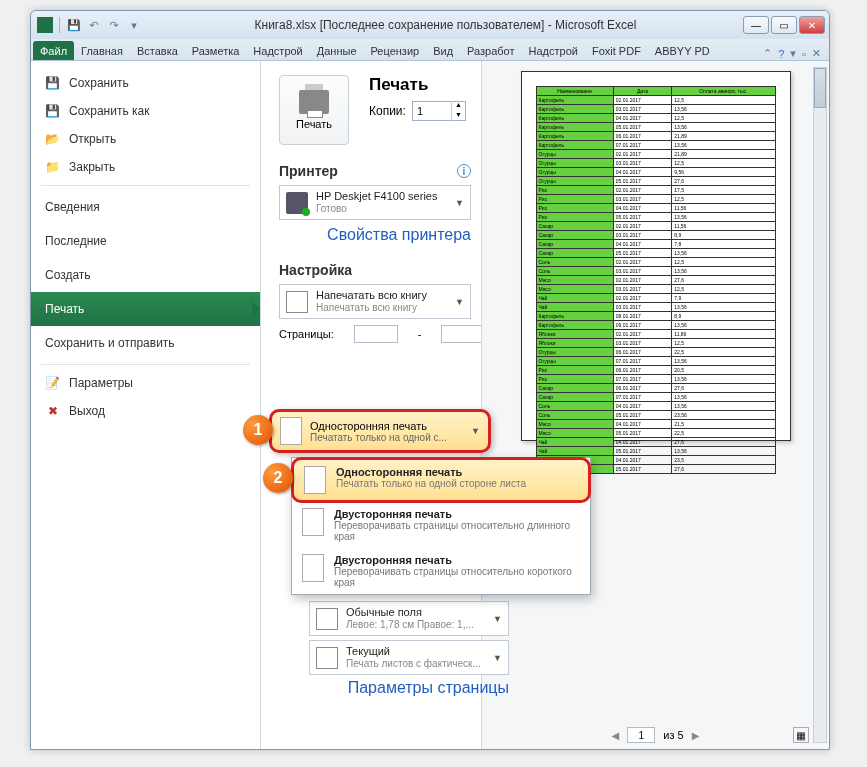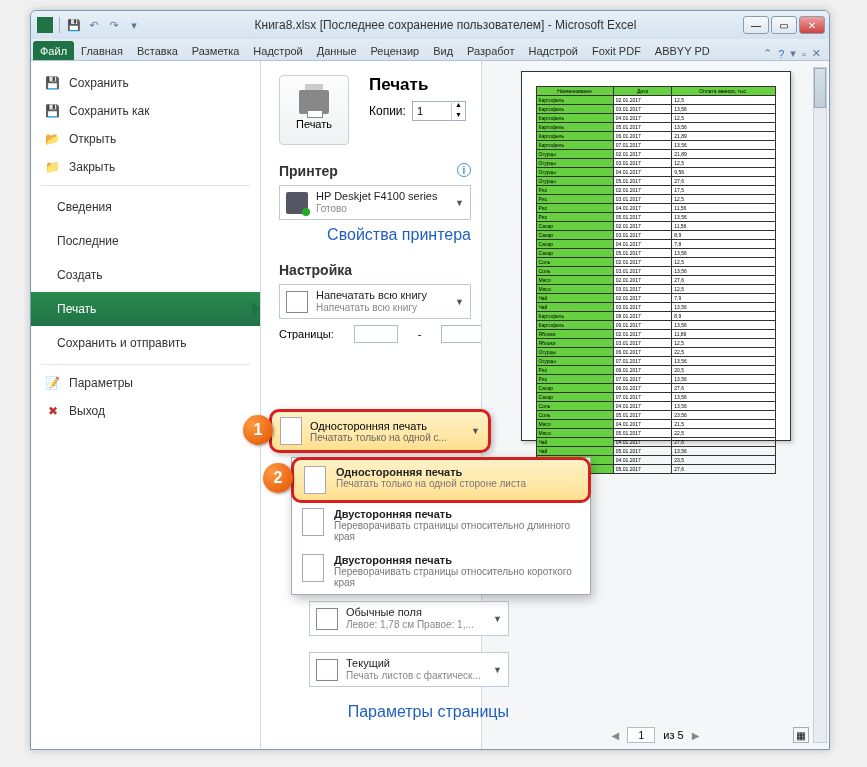--- a/index.html
+++ b/index.html
@@ -19,39 +19,39 @@
 
 .ribbon-tabs { height: 22px; background: linear-gradient(#e4ecf4,#d8e4f0); display: flex; align-items: flex-end; padding-left: 2px; border-bottom: 1px solid #b0c4d8; }
 .rtab { padding: 3px 6px; font-size: 11px; color: #333; border: 1px solid transparent; border-bottom: none; cursor: pointer; }
 .rtab.active { background: #1f7246; color: #fff; border-radius: 3px 3px 0 0; }
 .ribbon-right { margin-left: auto; display: flex; gap: 6px; padding-right: 8px; align-items: center; font-size: 11px; color: #5a7a9a; }
 
 .backstage { display: flex; height: calc(100% - 50px); }
 
 .leftnav { width: 230px; background: #fff; border-right: 1px solid #d0d8e0; padding-top: 8px; }
 .navitem { display: flex; align-items: center; gap: 8px; padding: 6px 14px; font-size: 12px; color: #333; cursor: pointer; }
-.navitem.lg { padding: 10px 26px; }
+.navitem.lg { padding: 10px 14px; }
 .navitem.active { background: linear-gradient(#2a8a4e,#1f7246); color: #fff; position: relative; }
 .navitem.active::after { content:""; position:absolute; right:-8px; top:50%; transform:translateY(-50%); border:8px solid transparent; border-left-color:#1f7246; }
 .navicon { width: 16px; height: 16px; display: inline-flex; align-items: center; justify-content: center; font-size: 12px; }
 .nav-sep { height: 1px; background: #e0e4e8; margin: 4px 10px; }
 
 .midcol { width: 220px; padding: 14px 10px 10px 18px; background: #fff; position: relative; }
 .print-head { display: flex; gap: 20px; align-items: flex-start; }
 .printbtn { width: 70px; height: 70px; border: 1px solid #c8d0d8; border-radius: 4px; display: flex; flex-direction: column; align-items: center; justify-content: center; gap: 4px; background: linear-gradient(#fdfdfd,#f0f2f4); font-size: 11px; }
 .printer-glyph { width: 30px; height: 24px; background: #888; border-radius: 2px; position: relative; }
 .printer-glyph::before { content:""; position:absolute; top:-6px; left:6px; width:18px; height:6px; background:#ccc; }
 .printer-glyph::after { content:""; position:absolute; bottom:-4px; left:8px; width:14px; height:6px; background:#fff; border:1px solid #888; }
 .copies-row { display:flex; align-items:center; gap:6px; font-size:12px; margin-top:6px;}
 .copies-box { border:1px solid #a0b0c0; width:54px; height:20px; display:flex; align-items:center; }
 .copies-val { flex:1; padding:0 4px; font-size:11px; }
 .spinbtns { width:14px; display:flex; flex-direction:column; }
 .spinbtns span { height:10px; font-size:7px; text-align:center; border-left:1px solid #ccc; cursor:pointer; }
 
-.sect-h { font-size: 14px; font-weight:600; color:#333; margin: 18px 0 6px; display:flex; gap:24px;}
+.sect-h { font-size: 14px; font-weight:600; color:#333; margin: 18px 0 6px; display:flex; align-items:center; gap:24px;}
 .info-i { width:14px; height:14px; border-radius:50%; border:1px solid #4a90d0; color:#4a90d0; font-size:10px; display:inline-flex; align-items:center; justify-content:center; }
 
 .combo { border:1px solid #c0cad4; background:#fff; display:flex; align-items:center; padding:4px 6px; gap:8px; font-size:11px; position:relative; margin-bottom:6px;}
 .combo .ci { width:22px; height:22px; flex-shrink:0; }
 .combo .ct { flex:1; line-height:1.2; }
 .combo .ct .l1 { color:#222; }
 .combo .ct .l2 { color:#888; font-size:10px; }
 .combo .dd { color:#555; font-size:9px; }
 .link { color:#1f5fbf; font-size:16px; text-align:right; display:block; margin:2px 0 8px; cursor:pointer; }
 
@@ -69,21 +69,21 @@
 .dropdown .opt .ci { width:22px;height:28px;border:1px solid #aaa;background:#fff;flex-shrink:0; }
 .dropdown .opt .tx .l1{ font-weight:600; color:#222;}
 .dropdown .opt .tx .l2{ color:#777; font-size:10px;}
 .dropdown .opt.hl{ background:linear-gradient(#fff2c8,#ffe090); border:3px solid #d62020; border-radius:10px; margin:-1px; }
 
 .badge { position:absolute; width:30px; height:30px; border-radius:50%; background:radial-gradient(circle at 30% 30%, #ff9a40, #e05000); color:#fff; font-weight:bold; font-size:16px; display:flex; align-items:center; justify-content:center; box-shadow:1px 1px 3px rgba(0,0,0,.4);}
 .b1{ left:212px; top:404px; z-index:7;}
 .b2{ left:232px; top:452px; z-index:7;}
 
 .lowcombos{ position:absolute; left:278px; top:590px; width:200px;}
-.lowcombos .combo{ margin-bottom:16px;align-items:center;}
+.lowcombos .combo{ margin-bottom:4px;align-items:center;}
 
 .preview { flex:1; background:#f4f6f8; border-left:1px solid #d0d8e0; display:flex; flex-direction:column; align-items:center; padding:10px 4px; position:relative;}
 .pscroll{ position:absolute; right:2px; top:6px; width:14px; height:calc(100% - 12px); background:#e8ecf0; border:1px solid #c8d0d8;}
 .pscroll .thumb{ width:100%; height:40px; background:linear-gradient(#d8e0e8,#c0ccd8); border:1px solid #9ab;}
 .page { width:270px; height:370px; background:#fff; border:1px solid #333; box-shadow:2px 2px 4px rgba(0,0,0,.2); padding:14px 14px; }
 .tbl { width:100%; border-collapse:collapse; font-size:5px;}
 .tbl th,.tbl td{ border:1px solid #333; padding:1px 2px; height:8px; overflow:hidden; white-space:nowrap;}
 .tbl th{ background:#66d040; font-weight:normal;}
 .tbl td:first-child{ background:#66d040;}
 .pagenav{ position:absolute; bottom:6px; left:0; right:0; display:flex; align-items:center; justify-content:center; gap:8px; font-size:11px;}

